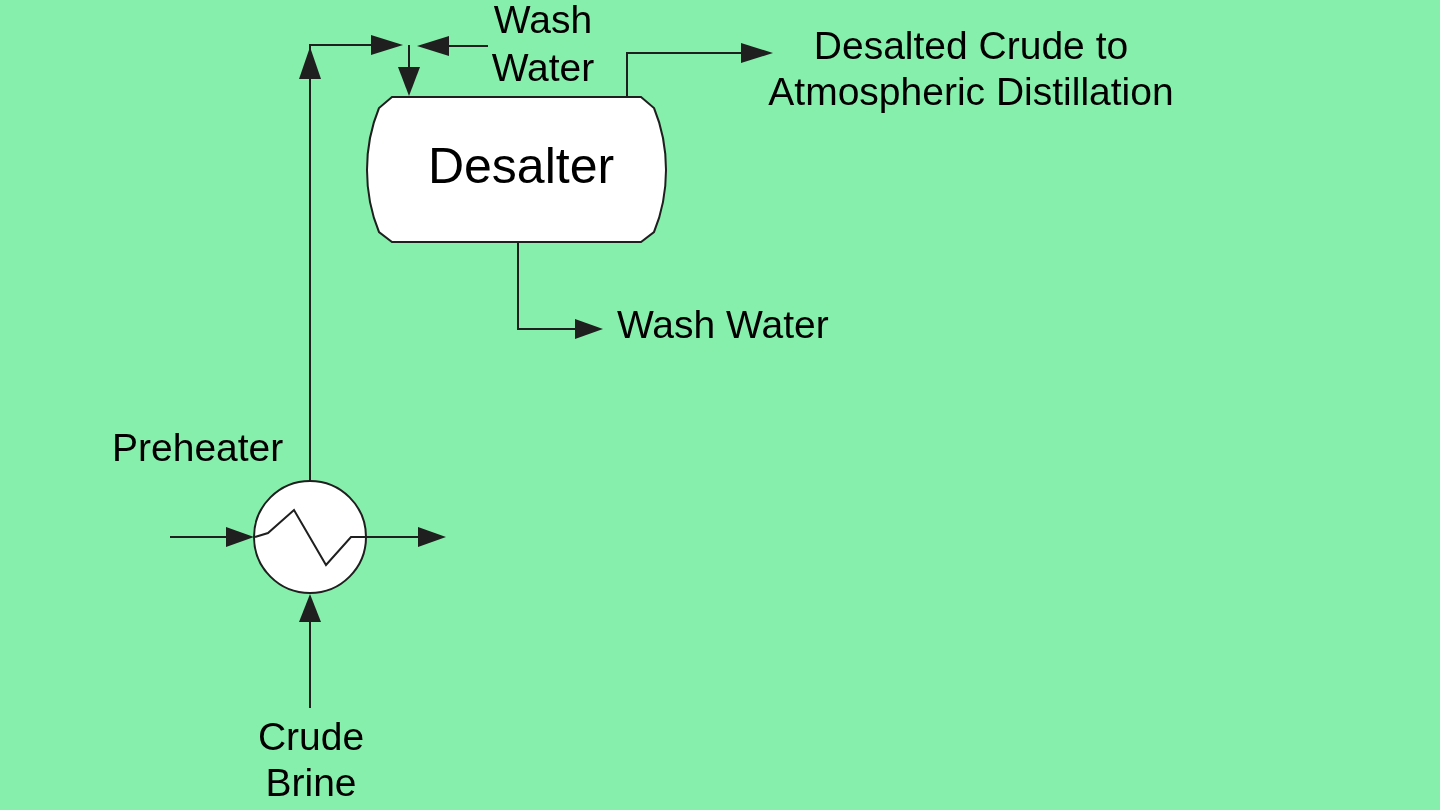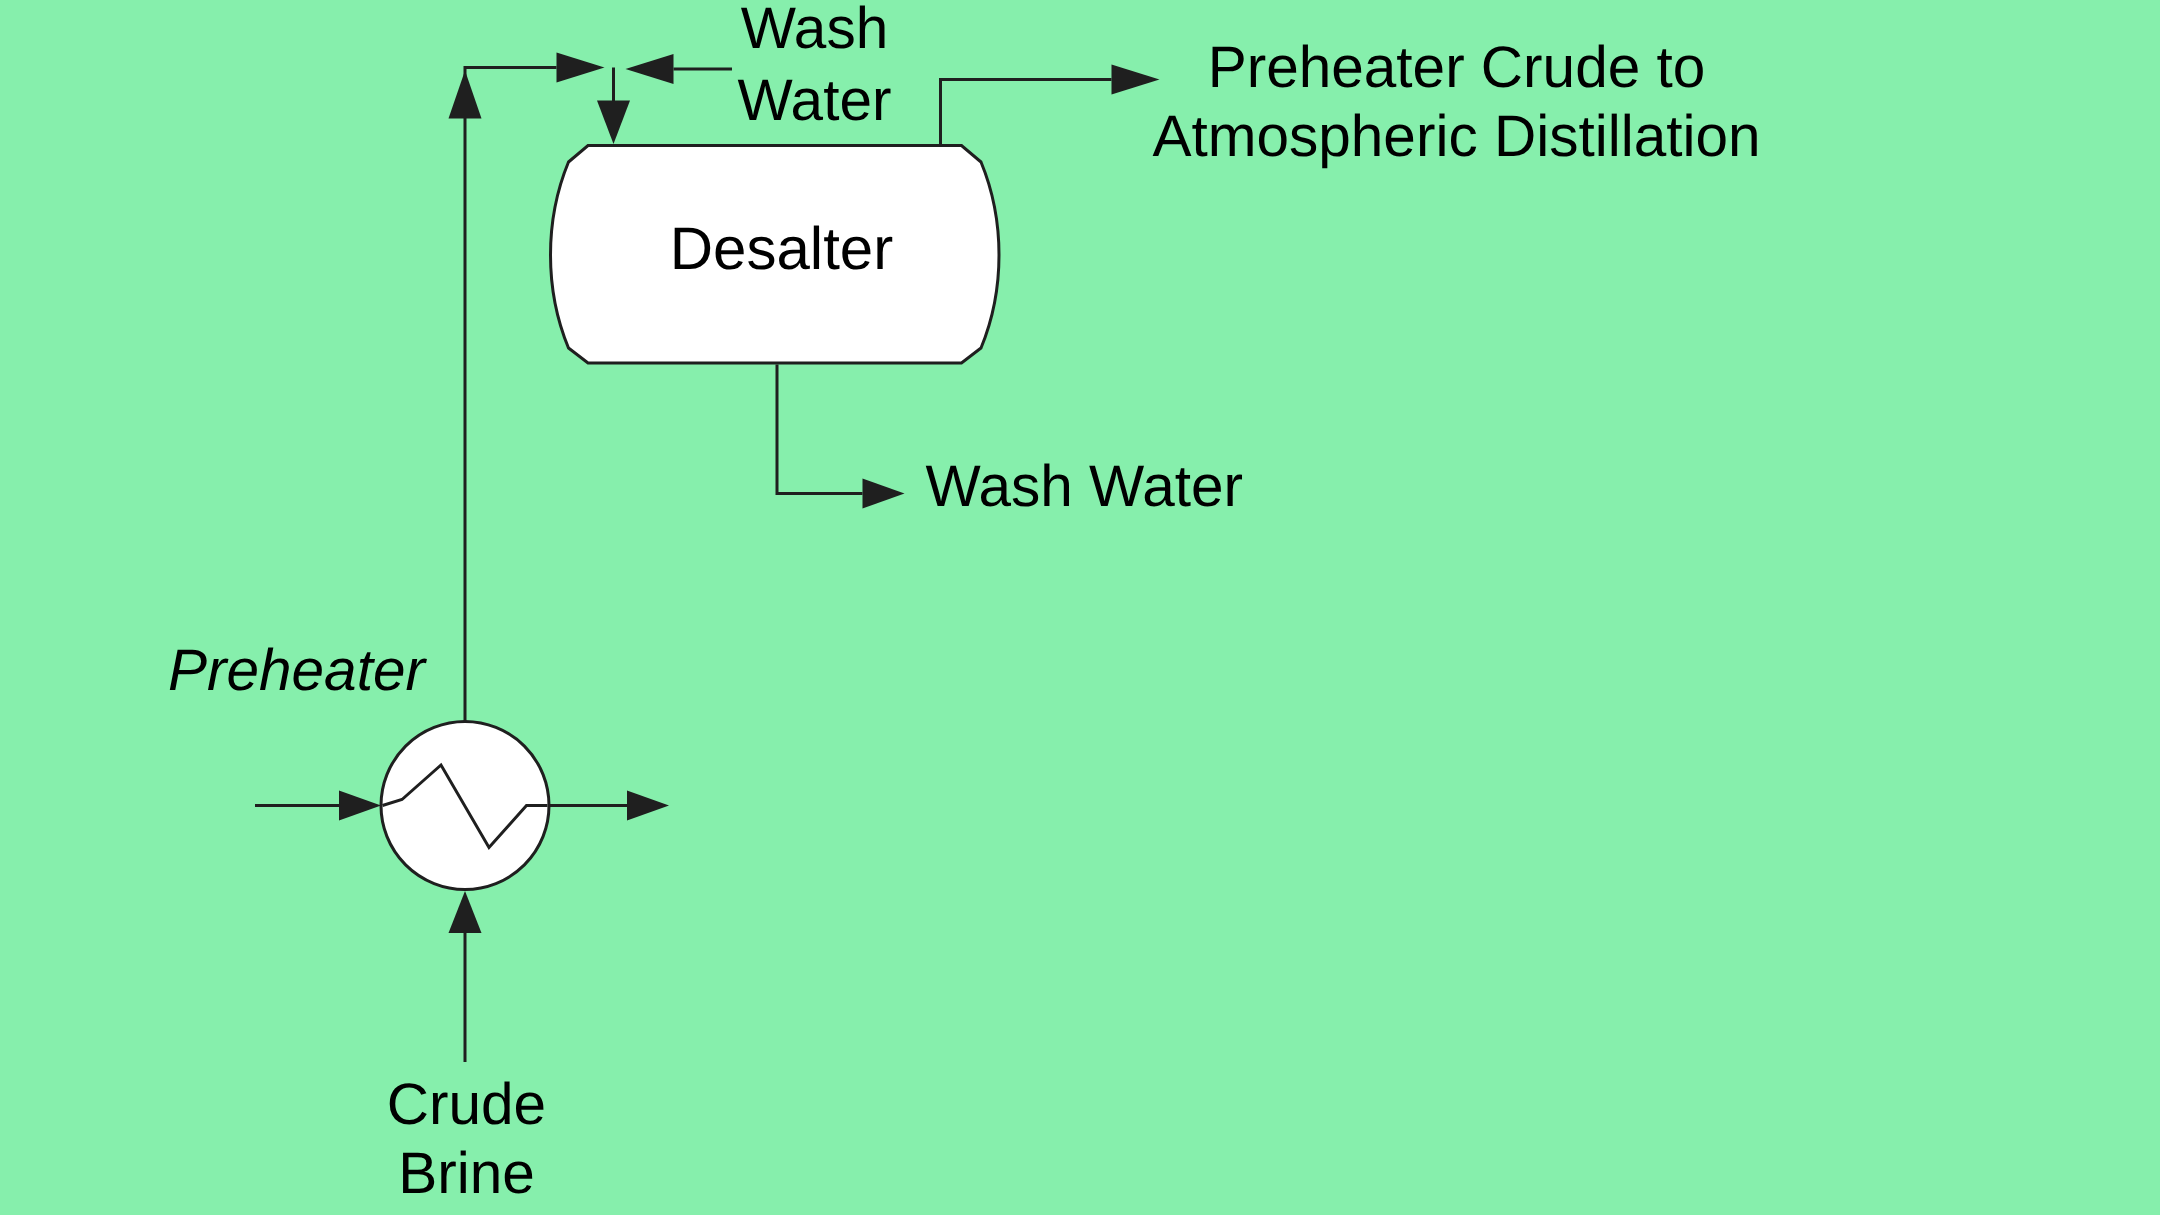--- a/index.html
+++ b/index.html
@@ -28,21 +28,21 @@
     line-height: 48px;
     color: #000000;
     white-space: pre-line;
     letter-spacing: 0px;
   }
   .label.centered {
     transform: translateX(-50%);
     text-align: center;
   }
   .label.desalter-title {
-    font-size: 40px;
+    font-size: 50px;
     line-height: 46px;
   }
   .label.two-line-tight {
     line-height: 46px;
   }
 </style>
 </head>
 <body>
 
 <div class="canvas">
@@ -82,25 +82,25 @@
       <polygon points="417,46 449,36 449,56"></polygon>
       <polygon points="409,96 398,67 420,67"></polygon>
       <polygon points="773,53 741,43 741,63"></polygon>
       <polygon points="603,329 575,319 575,339"></polygon>
     </g>
   </svg>
 
   <div class="label centered" style="left:543px; top:-4px;">Wash
 Water</div>
 
-  <div class="label centered two-line-tight" style="left:971px; top:23px;">Preheater Crude to
+  <div class="label centered two-line-tight" style="left:971px; top:23px;">Desalted Crude to
 Atmospheric Distillation</div>
 
   <div class="label centered desalter-title" style="left:521px; top:143px;">Desalter</div>
 
   <div class="label" style="left:617px; top:306px; line-height:38px;">Wash Water</div>
 
-  <div class="label" style="left:112px; top:428px; line-height:39px;font-style:italic;">Preheater</div>
+  <div class="label" style="left:112px; top:428px; line-height:39px;">Preheater</div>
 
   <div class="label centered two-line-tight" style="left:311px; top:714px;">Crude
 Brine</div>
 
 </div>
 
 </body></html>

